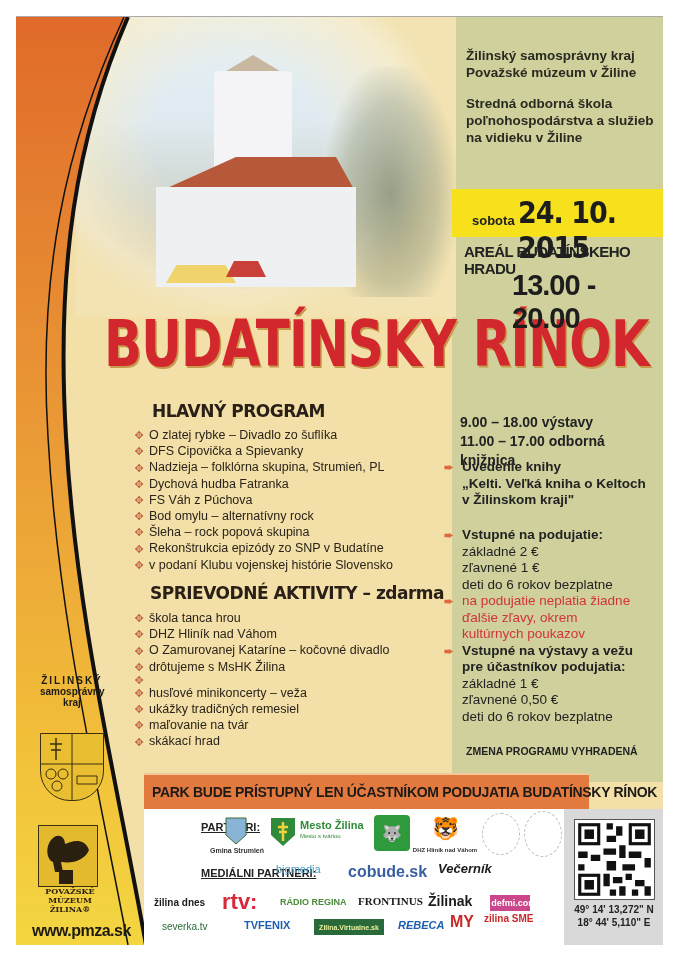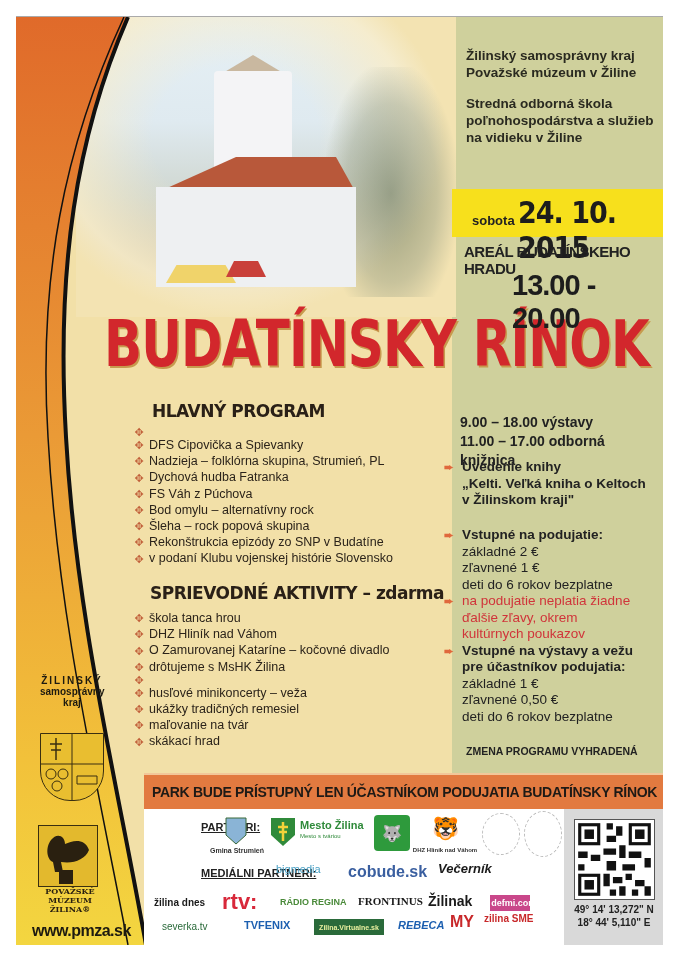--- a/index.html
+++ b/index.html
@@ -33,21 +33,21 @@
   .list{position:absolute;margin:0;padding:0;list-style:none;font-size:12.5px;color:#2b231a;line-height:16.2px;}
   .list li{display:flex;align-items:center;}
   .bullet{width:10px;height:10px;margin-right:5px;color:#c1603a;font-size:11px;line-height:10px;text-align:center;}
   .times{position:absolute;left:444px;top:396px;font-size:14px;font-weight:bold;color:#222;line-height:19px;}
   .info{position:absolute;left:428px;font-size:13.5px;color:#222;line-height:16.5px;}
   .info .row{display:flex;}
   .arrow{width:18px;color:#e0683c;font-size:11px;font-weight:bold;}
   .bold{font-weight:bold;}
   .red{color:#d0343a;}
   .notice{position:absolute;left:450px;top:728px;font-size:10.5px;font-weight:bold;color:#222;}
-  .banner{position:absolute;left:128px;top:756px;width:519px;height:34px;background:#e27a40;border-top:2px solid #f2c79a;}
+  .banner{position:absolute;left:128px;top:756px;width:445px;height:34px;background:#e27a40;border-top:2px solid #f2c79a;}
   .banner span{position:absolute;left:8px;top:9px;font-size:14px;font-weight:bold;color:#1e1a16;letter-spacing:-0.3px;white-space:nowrap;}
   .partners{position:absolute;left:128px;top:792px;width:420px;height:136px;background:#ffffff;}
   .p-label{position:absolute;font-size:11px;font-weight:bold;color:#222;text-decoration:underline;margin-left:43px;}
   .logo{position:absolute;font-size:9px;font-weight:bold;display:flex;align-items:center;justify-content:center;white-space:nowrap;}
   .qr-box{position:absolute;left:548px;top:792px;width:99px;height:136px;background:#d9d9d9;}
   .qr{position:absolute;left:10px;top:10px;width:79px;height:79px;background:#fff;border:1px solid #555;}
   .coords{position:absolute;left:4px;top:94px;width:92px;text-align:center;font-size:10px;font-weight:bold;color:#222;line-height:13px;}
   .zsk{position:absolute;left:24px;top:658px;width:64px;text-align:center;}
   .zsk-t{font-size:10px;font-weight:bold;letter-spacing:2px;color:#1d1a10;}
   .zsk-s{font-size:10px;font-weight:bold;color:#1d1a10;}
@@ -100,20 +100,21 @@
     <span class="date-small">sobota</span>
     <span class="date-big">24. 10. 2015</span>
   </div>
   <div class="venue">AREÁL BUDATÍNSKEHO HRADU</div>
   <div class="hours">13.00 - 20.00</div>
 
   <div class="section-h" style="left:136px;top:384px;">HLAVNÝ PROGRAM</div>
   <ul class="list" style="left:118px;top:410px;">
     <li>
         <span class="bullet">✥</span>
+        <span>O zlatej rybke – Divadlo zo šuflíka</span>
       </li>
     <li>
         <span class="bullet">✥</span>
         <span>DFS Cipovička a Spievanky</span>
       </li>
     <li>
         <span class="bullet">✥</span>
         <span>Nadzieja – folklórna skupina, Strumień, PL</span>
       </li>
     <li>

